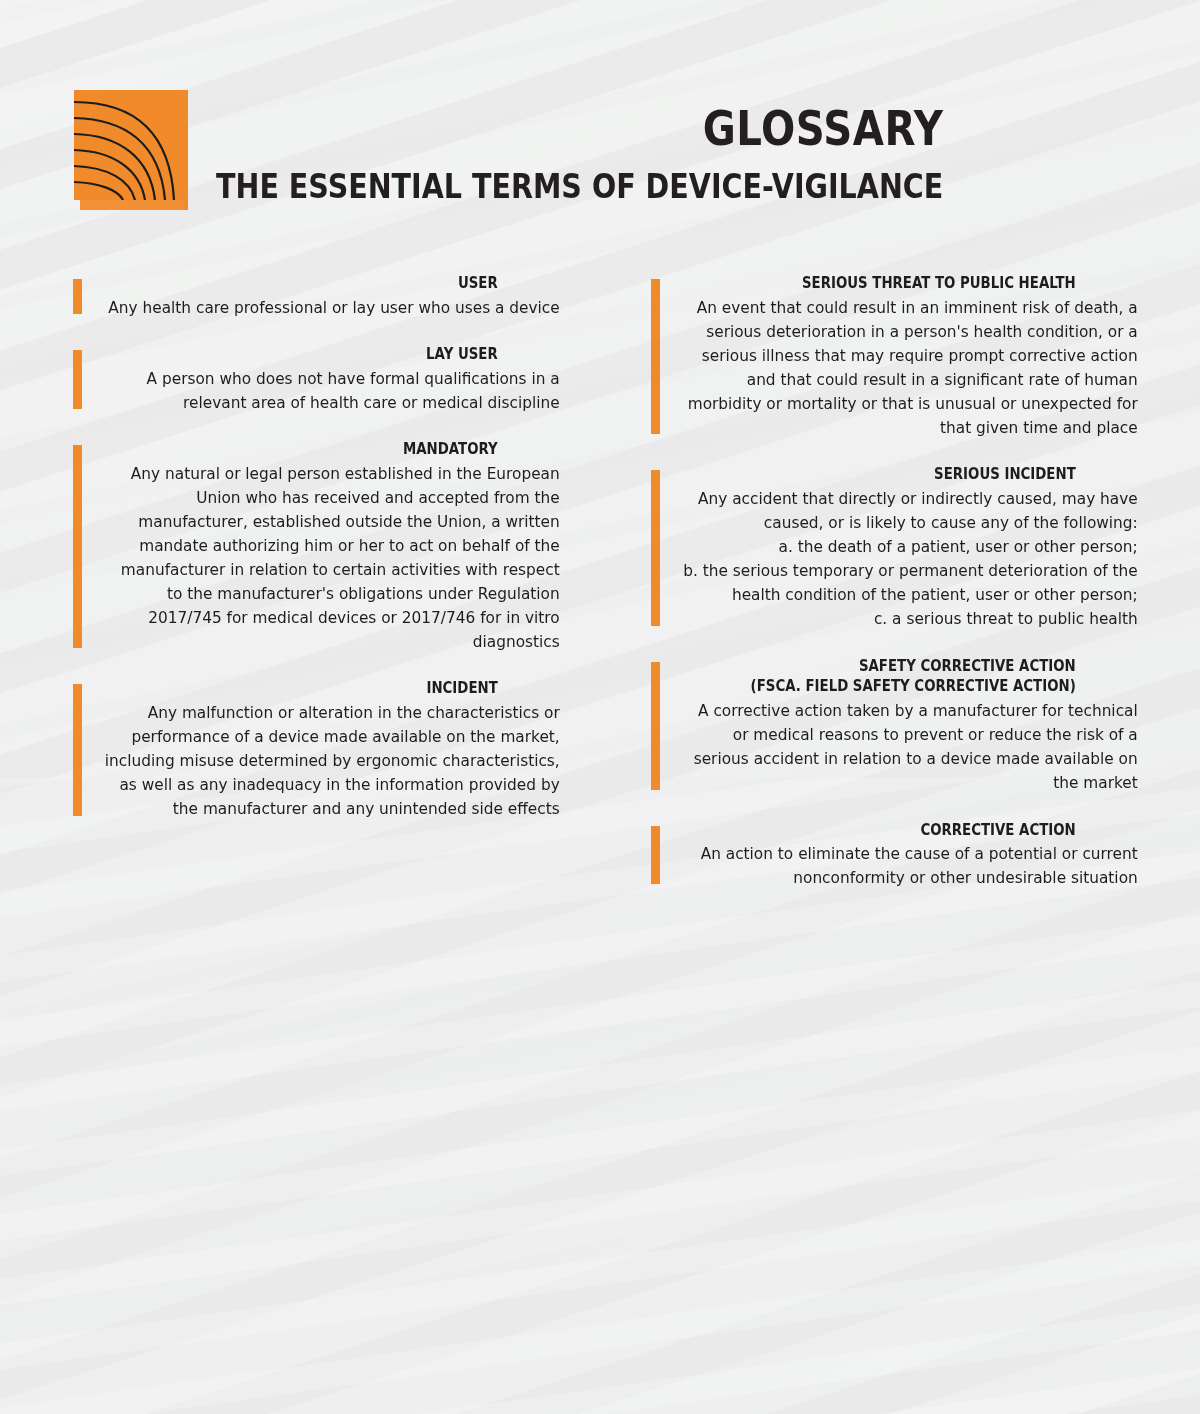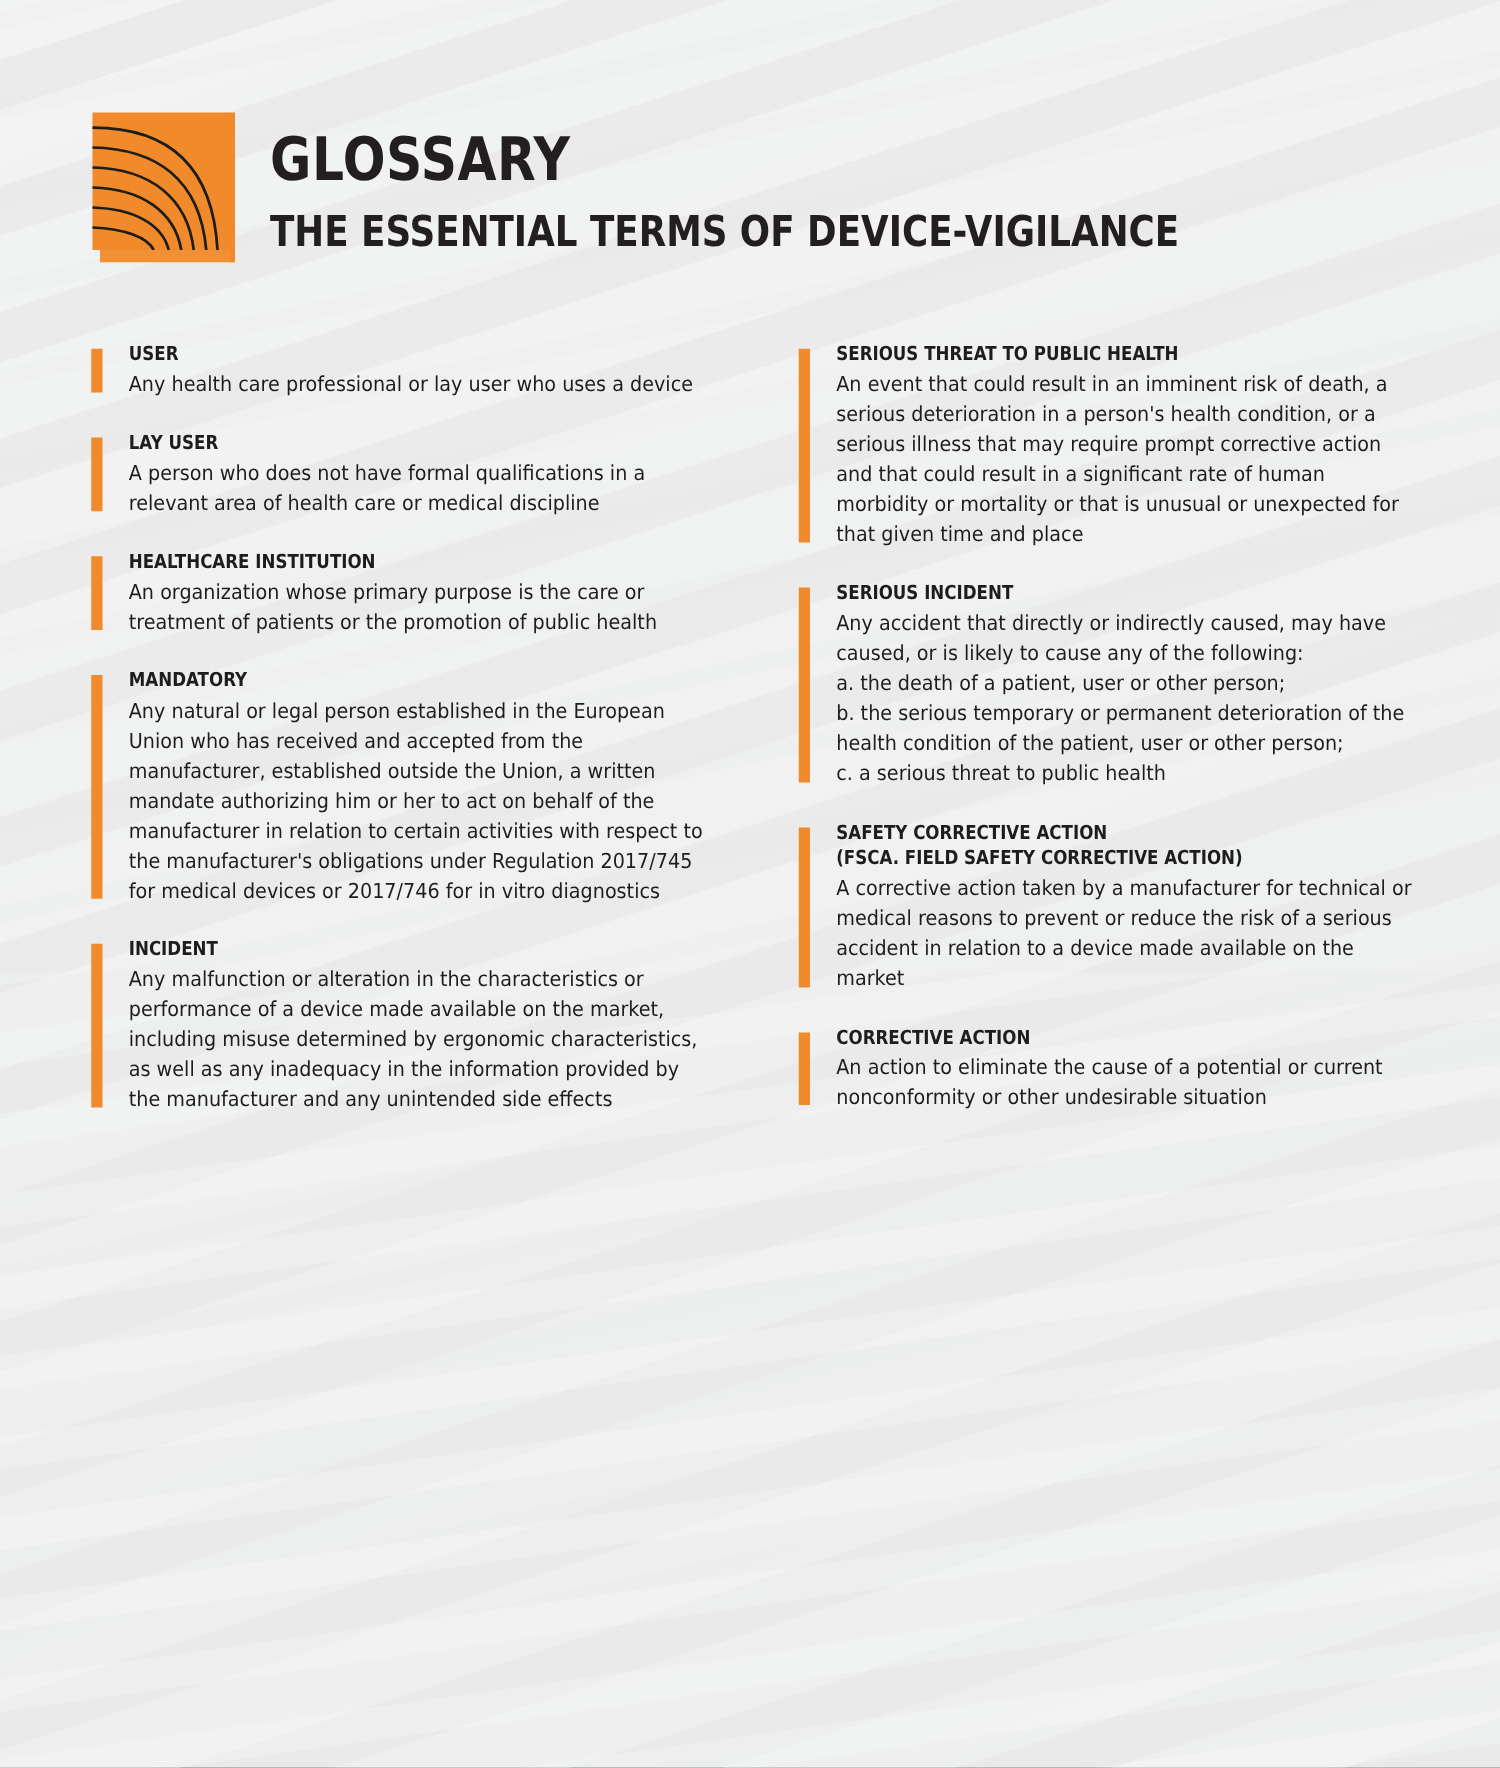--- a/index.html
+++ b/index.html
@@ -65,20 +65,21 @@
     position: absolute;
     left: 0;
     top: 0;
     width: 1200px;
     height: 1414px;
     background: rgba(255,255,255,0.90);
   }
   .content {
     position: absolute;
     inset: 0;
+    text-align: right;
   }
 
   
   .header {
     position: absolute;
     left: 70px;
     top: 88px;
     display: flex;
     align-items: flex-start;
   }
@@ -114,21 +115,21 @@
     white-space: nowrap;
   }
 
   
   .cols {
     position: absolute;
     left: 70px;
     top: 275px;
     width: 1070px;
     display: flex;
-    gap: 62px;
+    gap: 86px;
   }
   .col { width: 505px; }
   .col-right { width: 505px; }
 
   .entry {
     position: relative;
     padding-left: 33px;
     margin-bottom: 26px;
   }
   .entry .bar {
@@ -214,25 +215,20 @@
           <div class="term">USER</div>
           <div class="def">Any health care professional or lay user who uses a device</div>
         </div>
 
         <div class="entry">
           <div class="bar"></div>
           <div class="term">LAY USER</div>
           <div class="def">A person who does not have formal qualifications in a relevant area of health care or medical discipline</div>
         </div>
 
-        <div class="entry">
-          <div class="bar"></div>
-          <div class="term">HEALTHCARE INSTITUTION</div>
-          <div class="def">An organization whose primary purpose is the care or treatment of patients or the promotion of public health</div>
-        </div>
 
 
         <div class="entry">
           <div class="bar"></div>
           <div class="term">MANDATORY</div>
           <div class="def">Any natural or legal person established in the European Union who has received and accepted from the manufacturer, established outside the Union, a written mandate authorizing him or her to act on behalf of the manufacturer in relation to certain activities with respect to the manufacturer's obligations under Regulation 2017/745 for medical devices or 2017/746 for in vitro diagnostics</div>
         </div>
 
         <div class="entry">
           <div class="bar"></div>

